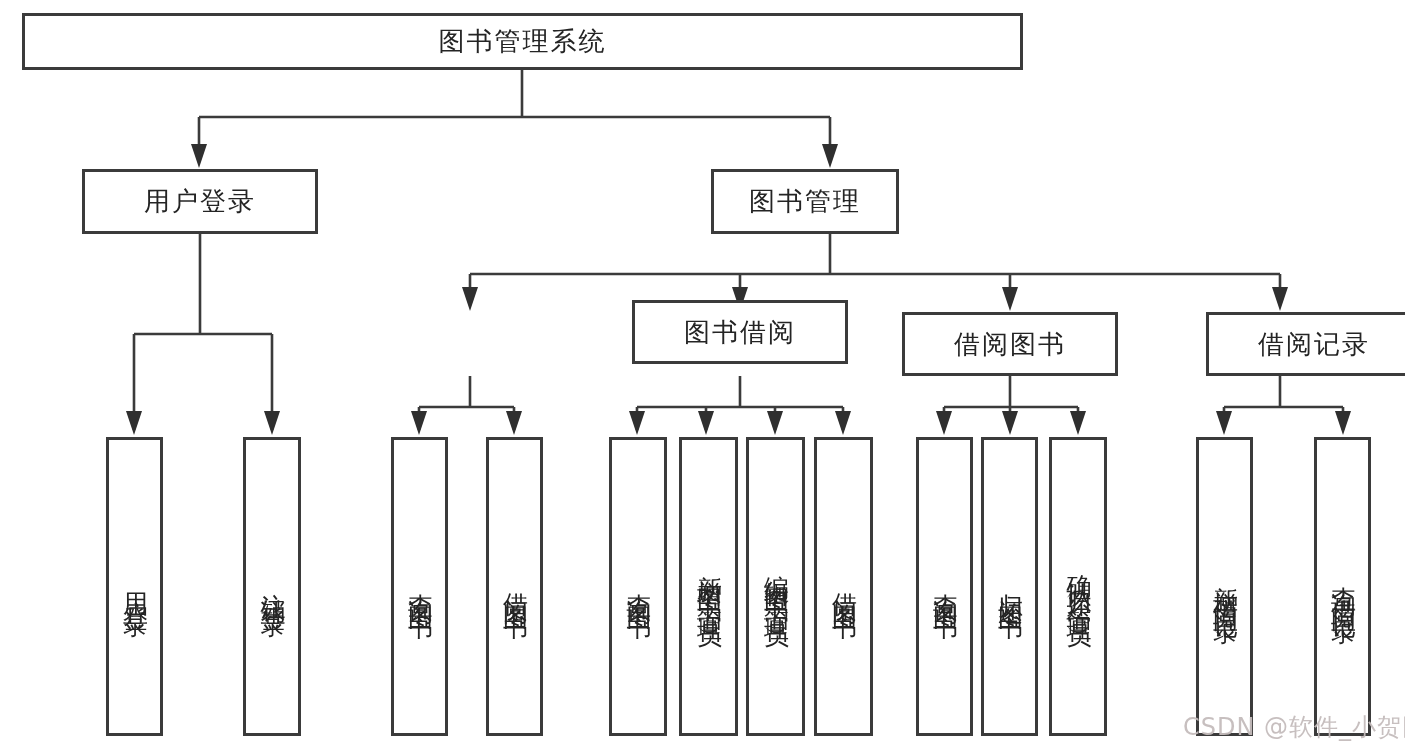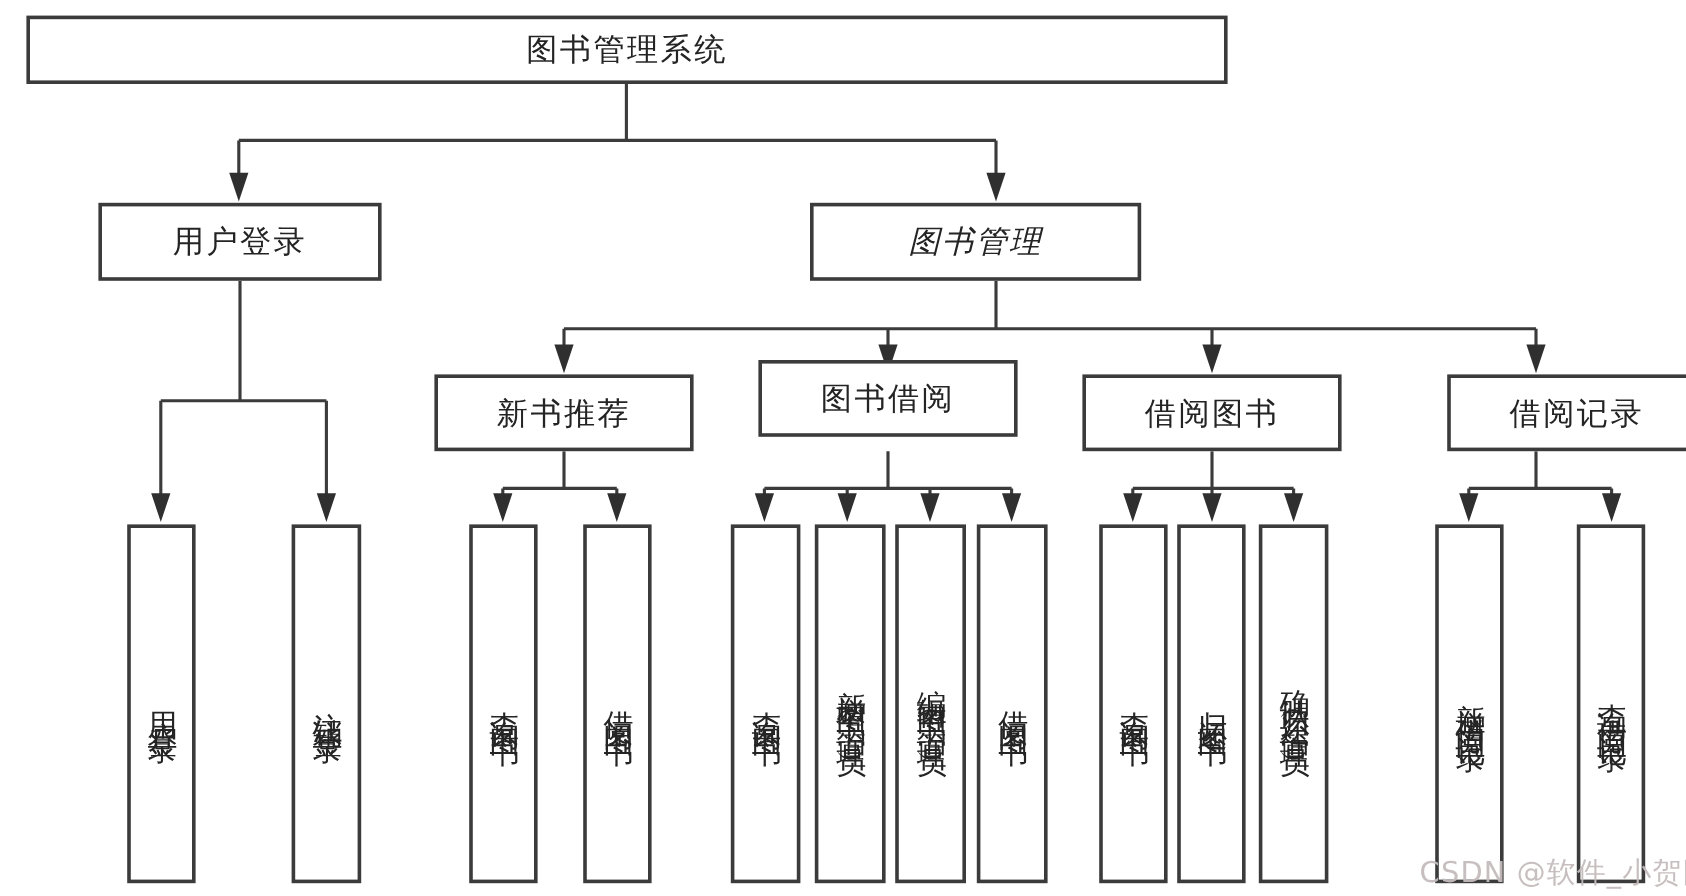--- a/index.html
+++ b/index.html
@@ -26,21 +26,21 @@
     writing-mode:vertical-rl;
     text-orientation:mixed;
     font-size:25px;
     letter-spacing:7px;
     line-height:1.15;
   }
   
   .n-root{left:22px;top:13px;width:1001px;height:57px;}
   
   .n-login{left:82px;top:169px;width:236px;height:65px;}
-  .n-mgmt{left:675px;top:169px;width:276px;height:65px;font-style:italic;}
+  .n-mgmt{left:711px;top:169px;width:188px;height:65px;}
   
   .n-newbook{left:362px;top:312px;width:216px;height:64px;}
   .n-borrow{left:632px;top:300px;width:216px;height:64px;}
   .n-current{left:902px;top:312px;width:216px;height:64px;}
   .n-records{left:1172px;top:312px;width:216px;height:64px;margin-left:34px;}
   
   .leaf{top:437px;height:299px;}
   .l1{left:106px;width:57px;}
   .l2{left:243px;width:58px;}
   .l3{left:391px;width:57px;}
@@ -110,21 +110,20 @@
       <path d="M1216,411 h16 L1224,435 Z"></path>
         <path d="M1335,411 h16 L1343,435 Z"></path>
     </g>
   </svg>
 
   <div class="box h-box n-root">图书管理系统</div>
 
   <div class="box h-box n-login">用户登录</div>
   <div class="box h-box n-mgmt">图书管理</div>
 
-  <div class="box h-box n-newbook">新书推荐</div>
   <div class="box h-box n-borrow">图书借阅</div>
   <div class="box h-box n-current">借阅图书</div>
   <div class="box h-box n-records">借阅记录</div>
 
   <div class="box v-box leaf l1">用户登录</div>
   <div class="box v-box leaf l2">注销登录</div>
 
   <div class="box v-box leaf l3">查询图书</div>
   <div class="box v-box leaf l4">借阅图书</div>
 

